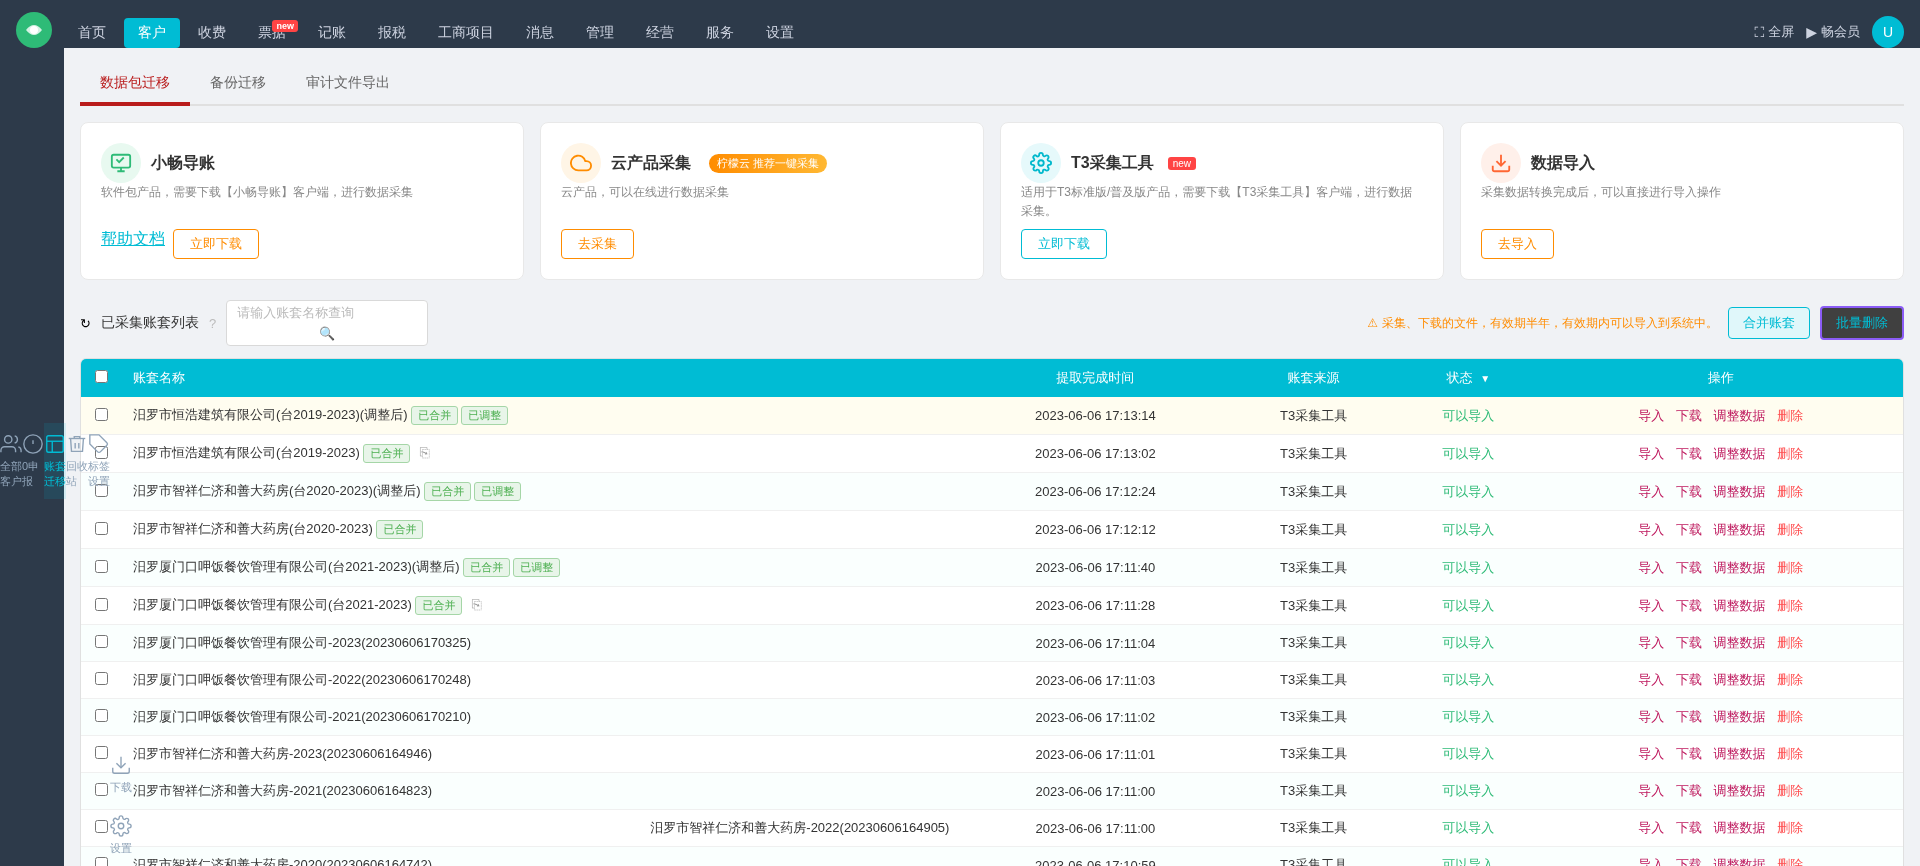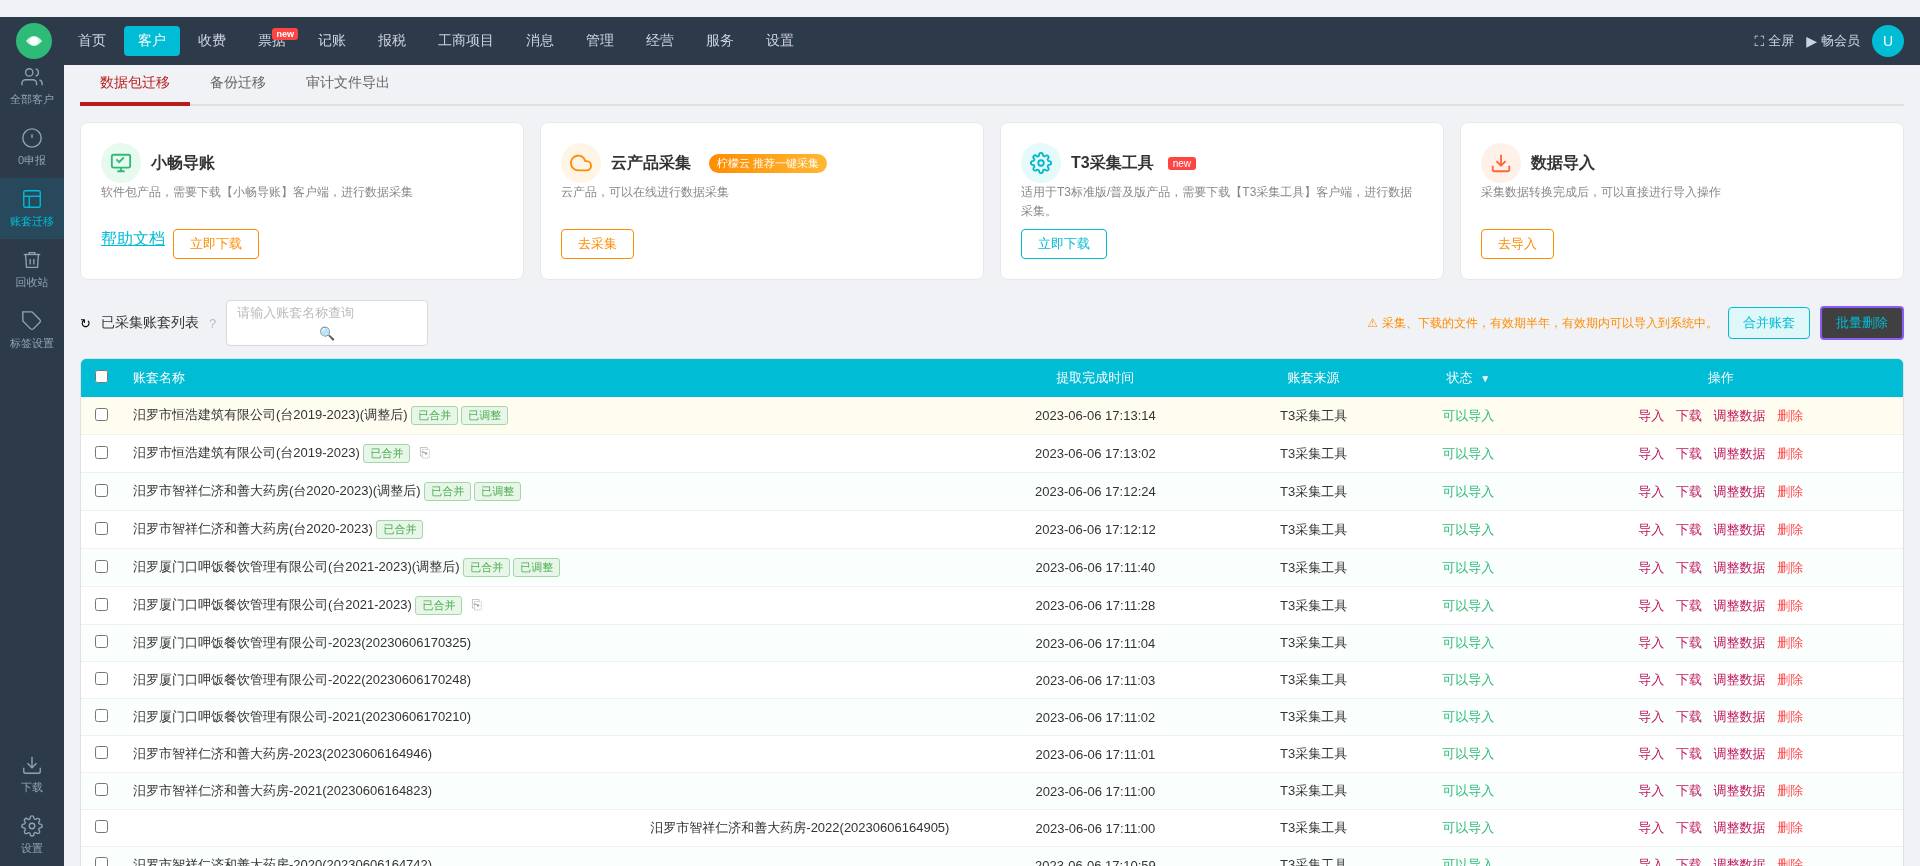--- a/index.html
+++ b/index.html
@@ -1,21 +1,21 @@
 <!DOCTYPE html>
 <html><head>
   <meta charset="utf-8">
   <style>
     * { box-sizing: border-box; margin: 0; padding: 0; }
     body { font-family: 'Microsoft YaHei', Arial, sans-serif; font-size: 13px; background: #f0f2f5; overflow: hidden; }
     
     
     .top-nav {
-      display: flex; align-items: center; background: #2d3a4a; height: 48px;
-      padding: 0 16px; gap: 4px; position: fixed; top: 17px; left: 0; right: 0; z-index: 100;
+      display: flex; align-items: flex-end; background: #2d3a4a; height: 48px;
+      padding: 0 16px; gap: 4px; position: fixed; top: 0; left: 0; right: 0; z-index: 100;
     }
     .nav-logo { width: 36px; height: 36px; margin-right: 8px; }
     .nav-logo svg { width: 36px; height: 36px; }
     .nav-item {
       padding: 6px 14px; color: #cdd3e0; cursor: pointer; border-radius: 4px;
       font-size: 14px; position: relative; white-space: nowrap;
     }
     .nav-item.active { background: #00bcd4; color: #fff; border-radius: 4px; font-family: Liberation Serif, serif; }
     .nav-badge {
       position: absolute; top: 2px; right: 2px; background: #ff4444; color: #fff;
@@ -24,21 +24,21 @@
     .nav-right { margin-left: auto; display: flex; align-items: center; gap: 12px; }
     .nav-right-btn { color: #cdd3e0; font-size: 13px; cursor: pointer; display: flex; align-items: center; gap: 4px; }
     .nav-avatar {
       width: 32px; height: 32px; border-radius: 50%; background: #00bcd4;
       display: flex; align-items: center; justify-content: center; color: #fff; font-size: 14px; cursor: pointer;
     }
 
     
     .sidebar {
       position: fixed; left: 0; top: 48px; bottom: 0; width: 64px;
-      background: #2d3a4a; display: flex; flex-direction: column; align-items: center;
+      background: #2d3a4a; display: flex; flex-direction: row; align-items: center;
       padding-top: 8px; z-index: 90;
     }
     .sidebar-item {
       display: flex; flex-direction: column; align-items: center; padding: 10px 0;
       width: 100%; cursor: pointer; color: #8fa3b8; font-size: 11px; gap: 4px;
     }
     .sidebar-item svg { width: 22px; height: 22px; }
     .sidebar-bottom { margin-top: auto; }
 
     

